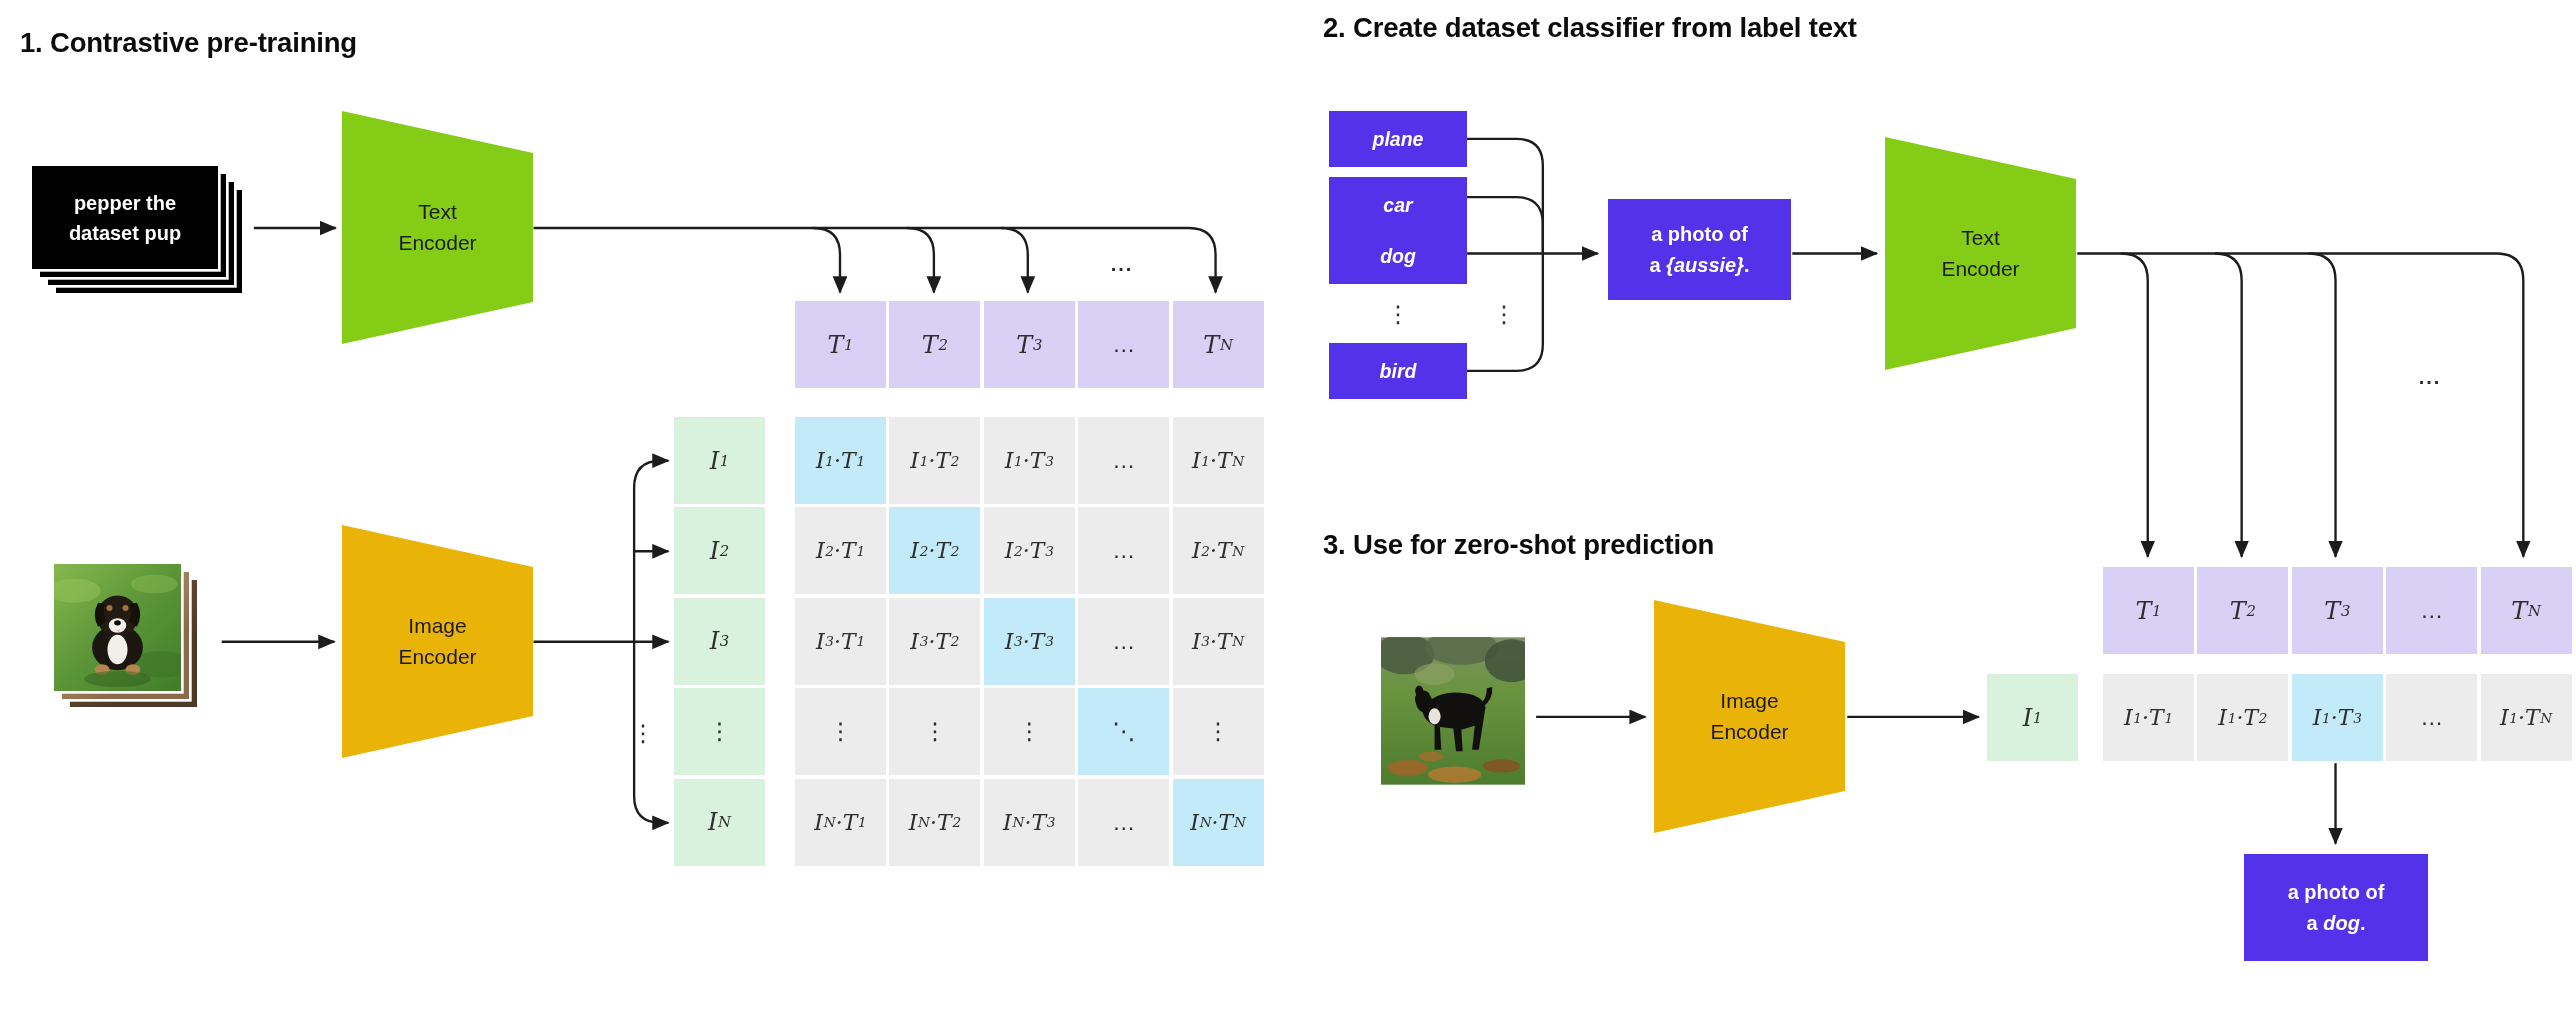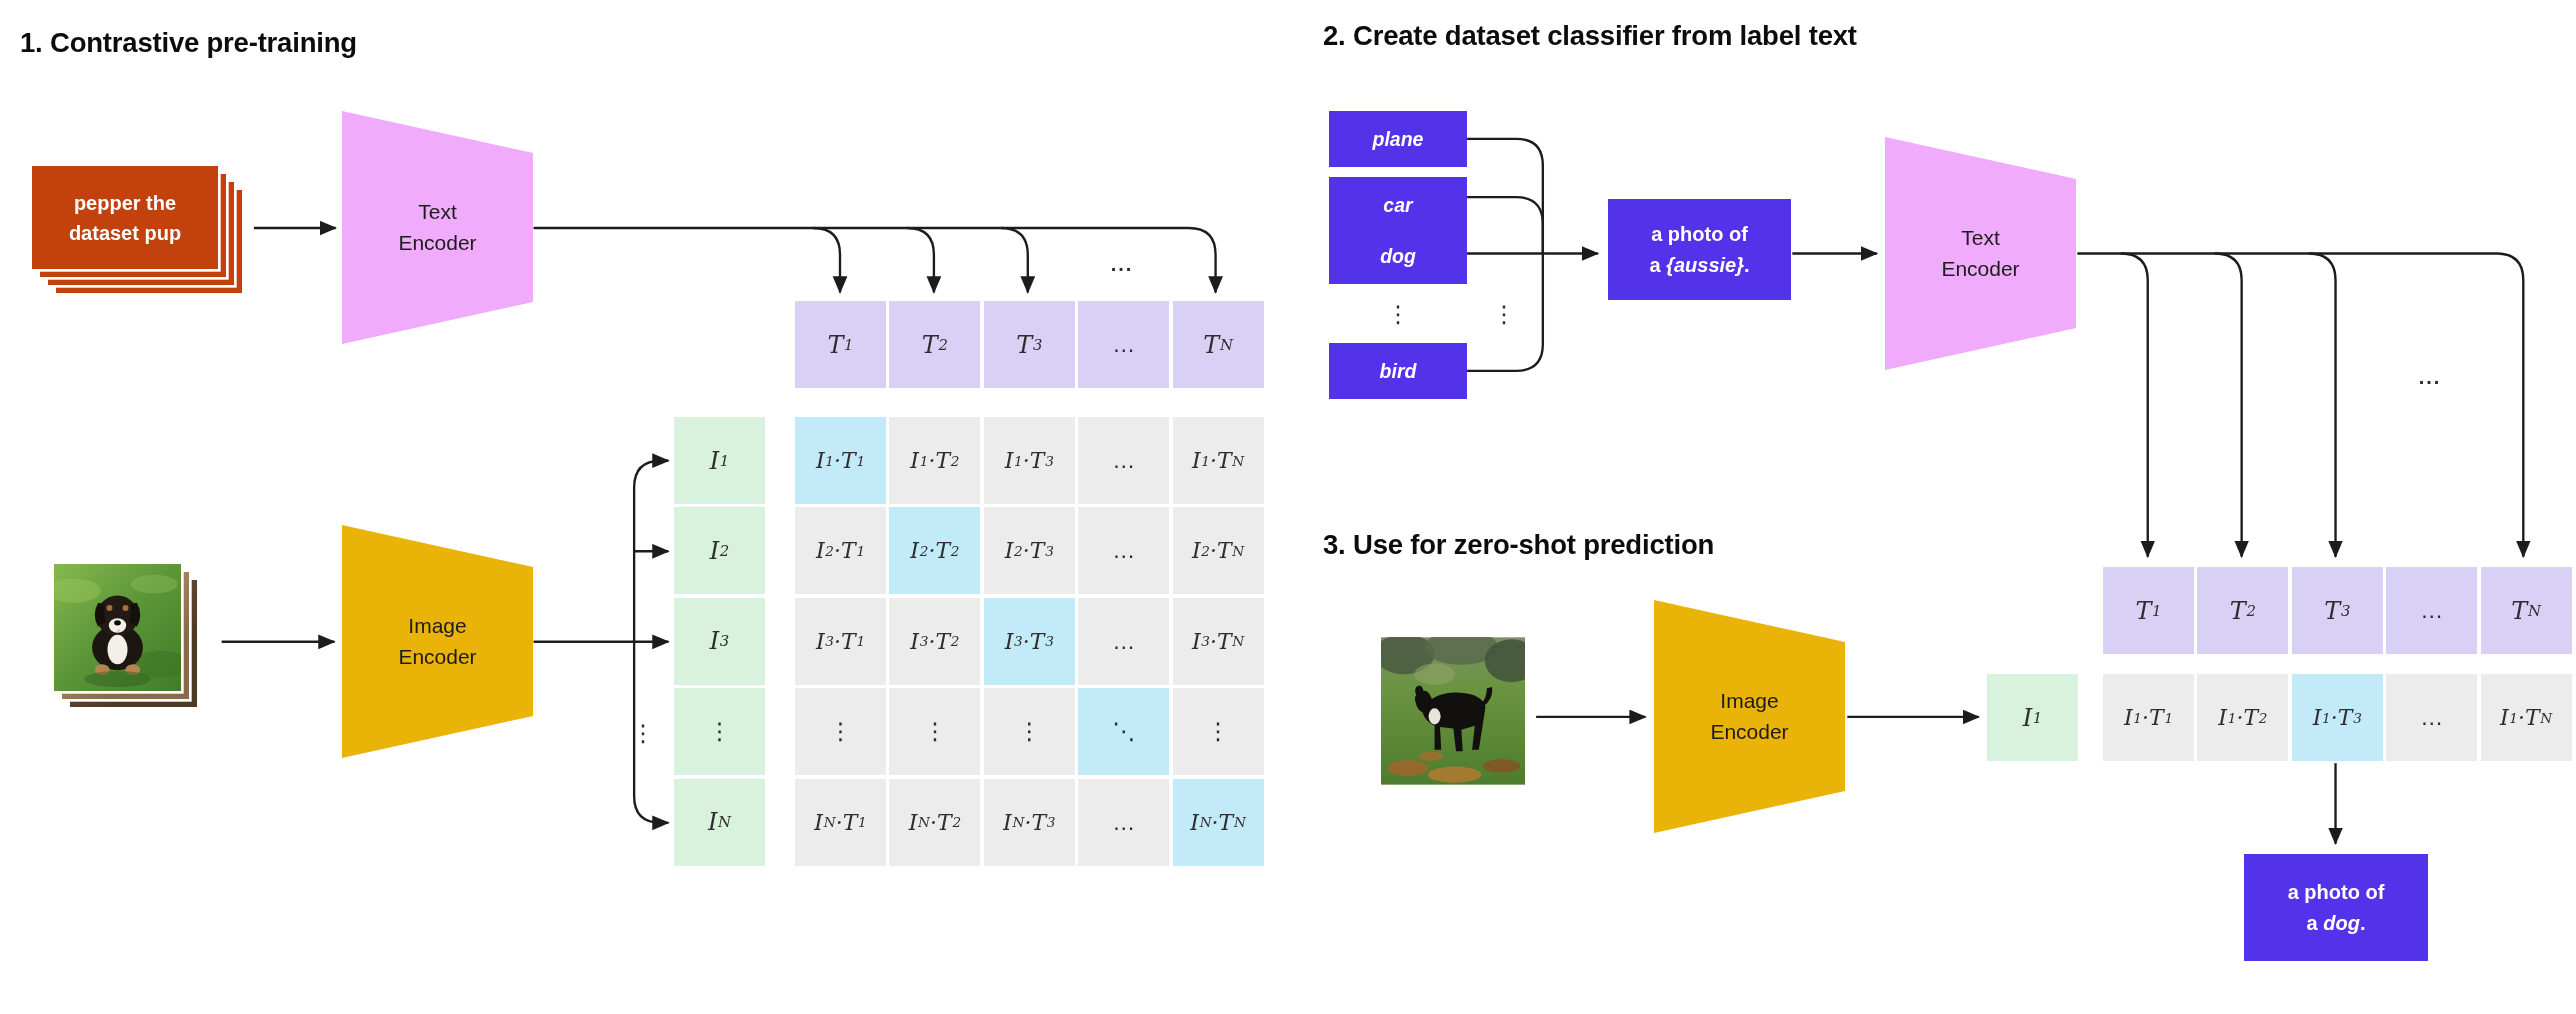--- a/index.html
+++ b/index.html
@@ -12,26 +12,26 @@
   .title{
     position:absolute;font-size:27.5px;font-weight:700;letter-spacing:-0.2px;color:#0c0c0c;white-space:nowrap;
   }
   svg.wires{position:absolute;left:0;top:0;z-index:1;}
   
   .trap{
     position:absolute;width:191px;height:233px;display:flex;align-items:center;justify-content:center;
     text-align:center;clip-path:polygon(0 0,100% 18%,100% 82%,0 100%);
     font-size:21px;line-height:1.45;color:#1c1c1c;
   }
-  .trap.lav{background:#f0abfc;}
+  .trap.lav{background:#84cc16;}
   .trap.grn{background:#eab308;}
   
   .stack{position:absolute;}
   .card{
-    position:absolute;background:#c2410c;box-shadow:0 0 0 2.7px #ffffff;
+    position:absolute;background:#000000;box-shadow:0 0 0 2.7px #ffffff;
   }
   .tcard{width:186px;height:103px;display:flex;align-items:center;justify-content:center;
     text-align:center;color:#ffffff;font-weight:700;font-size:20px;line-height:1.5;}
   .pcard{width:127px;height:127px;}
   .pcard.b1{background:linear-gradient(140deg,#c9a87c,#8a6a4a 70%);}
   .pcard.b2{background:linear-gradient(140deg,#7b5a3e,#4e3826 70%);}
   .pcard.photo{background:#5f8f46;overflow:hidden;}
   
   .classbox{
     position:absolute;left:0;width:138px;height:56px;background:#5233e9;color:#fff;
@@ -102,21 +102,21 @@
       <path d="M3302 378 Q3342 378 3342 418 V830" marker-end="url(#ah)"></path>
       <path d="M3442 378 Q3482 378 3482 418 V830" marker-end="url(#ah)"></path>
 
       <path d="M2290 1069 H2453" marker-end="url(#ah)"></path>
       <path d="M2754 1069 H2950" marker-end="url(#ah)"></path>
       <path d="M3482 1138 V1258" marker-end="url(#ah)"></path>
     </g>
   </svg>
 
   <div class="title" style="left:20px;top:14.8px;margin-top:12px;">1. Contrastive pre-training</div>
-  <div class="title" style="left:1323px;top:20px;">2. Create dataset classifier from label text</div>
+  <div class="title" style="left:1323px;top:12px;">2. Create dataset classifier from label text</div>
   <div class="title" style="left:1323px;top:529px;">3. Use for zero-shot prediction</div>
 
   <div class="stack" style="left:32px;top:166px;width:215px;height:134px;z-index:2;">
     <div class="card tcard" style="left:24px;top:24px;"></div>
     <div class="card tcard" style="left:16px;top:16px;"></div>
     <div class="card tcard" style="left:8px;top:8px;"></div>
     <div class="card tcard" style="left:0;top:0;">
       <div>
         <div>pepper the</div>
         <div>dataset pup</div>

